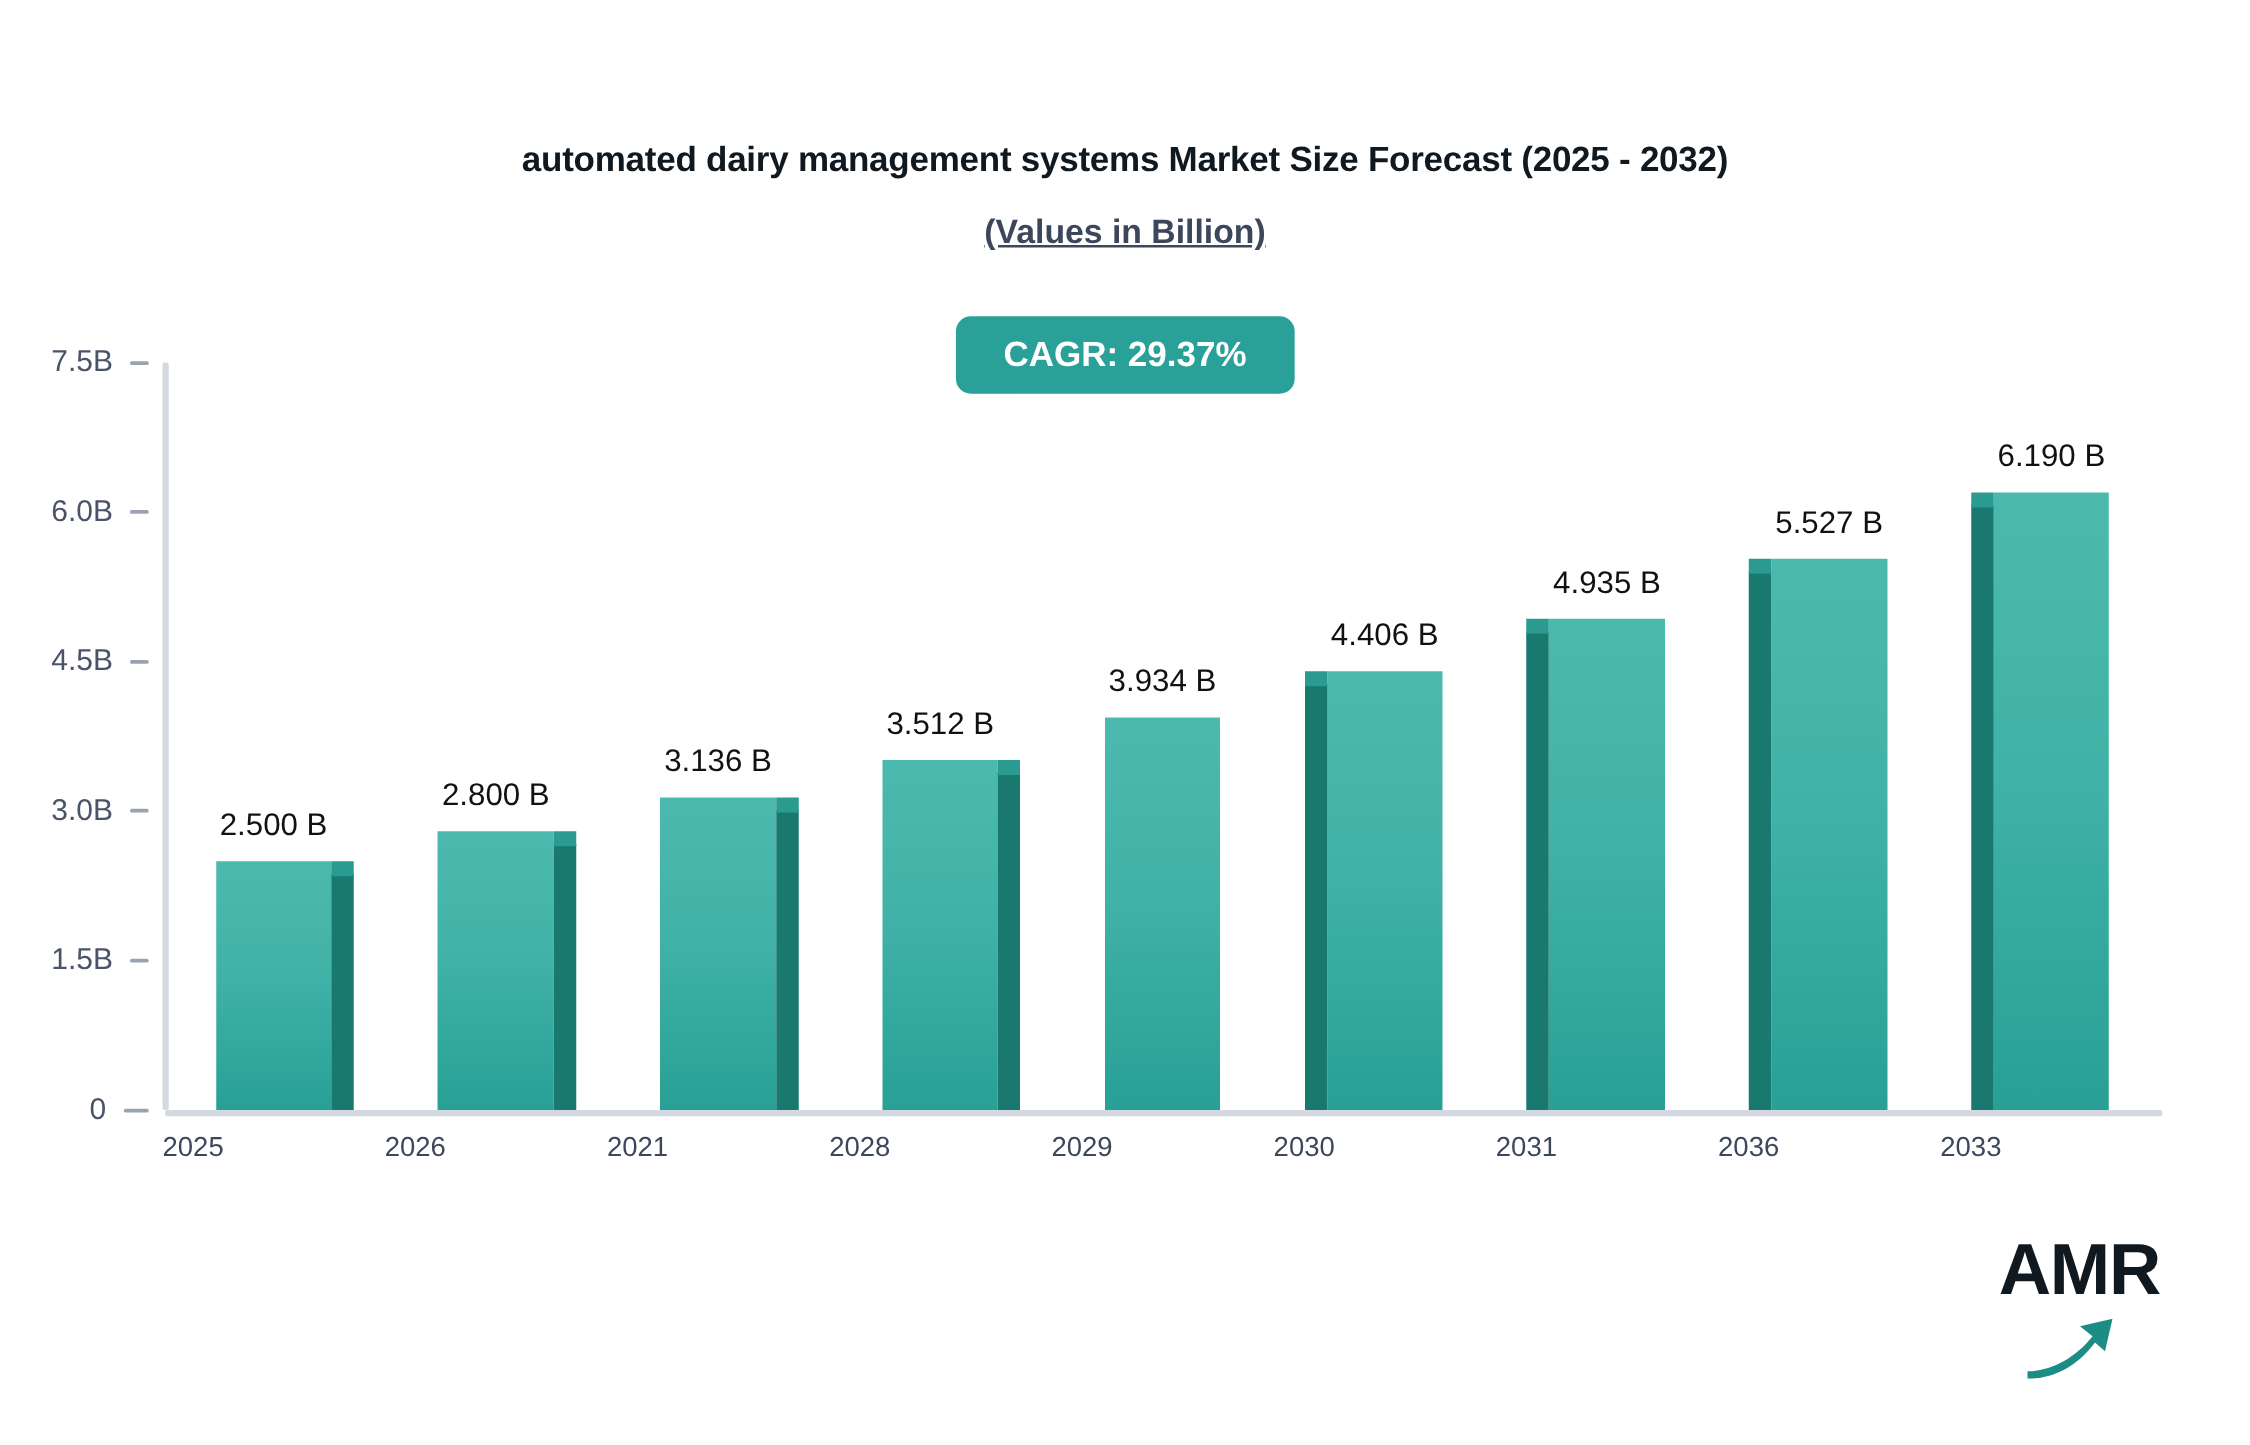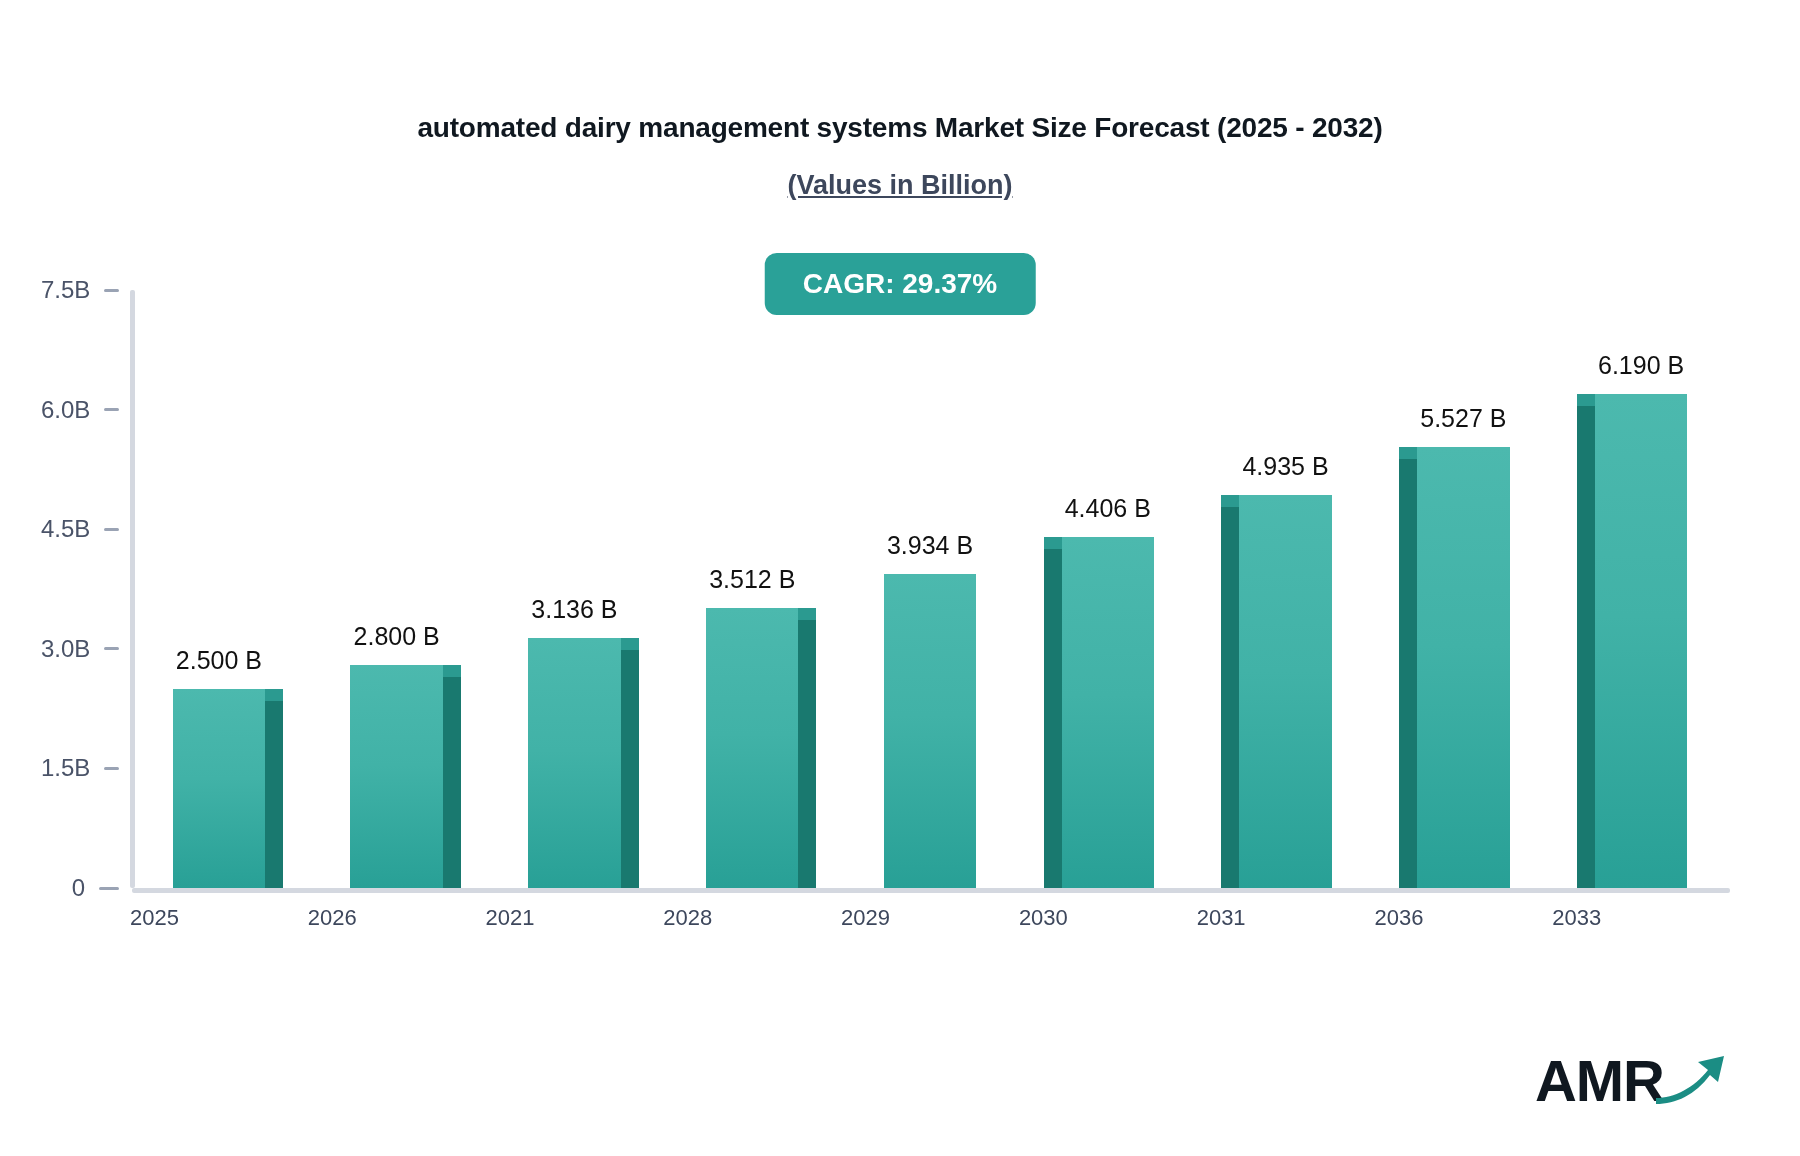--- a/index.html
+++ b/index.html
@@ -184,20 +184,21 @@
   }
 
   
   #amr-logo {
     position: absolute;
     right: 72px;
     bottom: 42px;
     display: flex;
     align-items: center;
     gap: 2px;
+    flex-direction: column;
   }
   #amr-text {
     font-size: 58px;
     font-weight: bold;
     color: #101820;
     letter-spacing: -1px;
     line-height: 1;
   }
   #amr-arrow { margin-left: -12px; margin-bottom: 6px; }
 </style>

